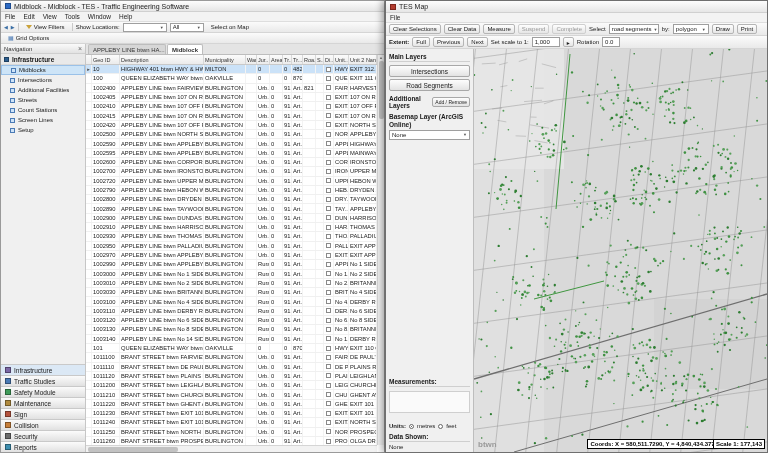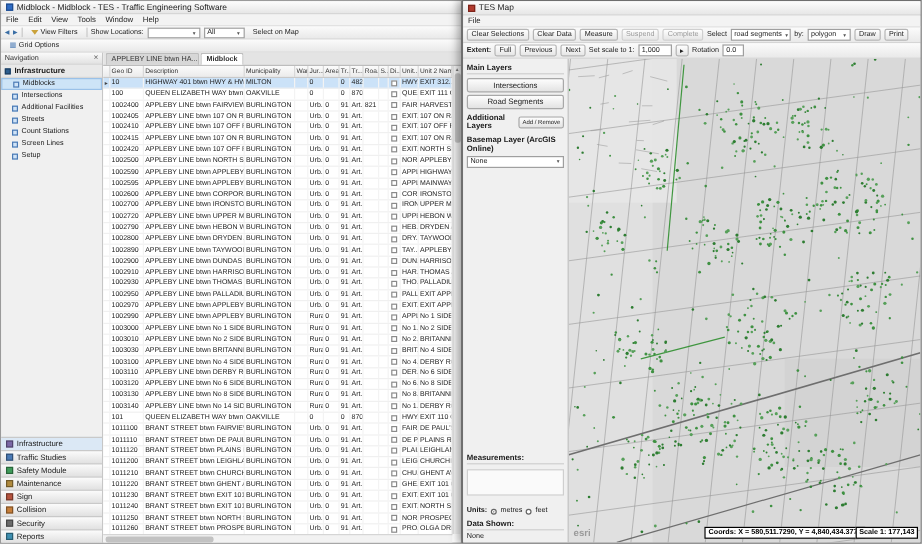--- a/index.html
+++ b/index.html
@@ -1903,18 +1903,18 @@
             <circle cx="113.6" cy="53.8" r="1.19" fill="#57a05a"></circle>
             <circle cx="218.2" cy="267.7" r="0.85" fill="#2e7d32"></circle>
             <circle cx="158.8" cy="280.1" r="1.13" fill="#2e7d32"></circle>
             <circle cx="140.2" cy="331.5" r="1.00" fill="#57a05a"></circle>
             <circle cx="214.6" cy="371.5" r="1.05" fill="#2e7d32"></circle>
             <circle cx="133.6" cy="169.3" r="0.73" fill="#57a05a"></circle>
             <circle cx="52.8" cy="207.2" r="1.15" fill="#2e7d32"></circle>
           </svg>
         <div class="statusbox coordsbox">Coords: X = 580,511.7290, Y = 4,840,434.3776</div>
         <div class="statusbox scalebox">Scale 1: 177,143</div>
-        <div class="esri">esri</div>
+        <div class="esri">btwn</div>
       </div>
     </div>
   </div>
 
 </div>
 
 </body></html>

